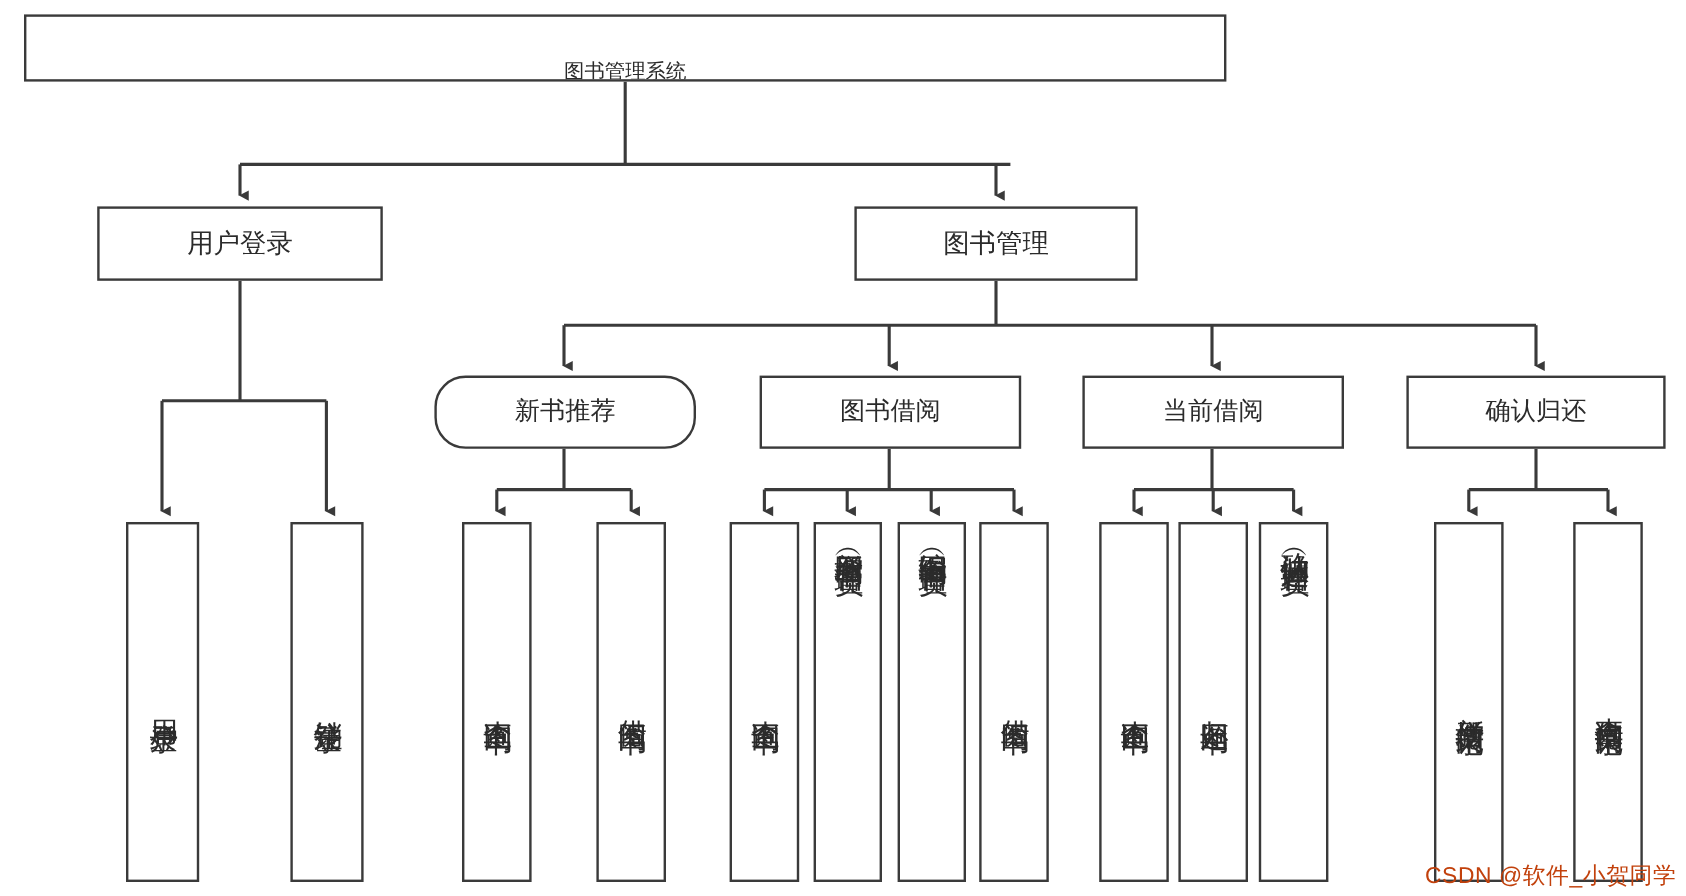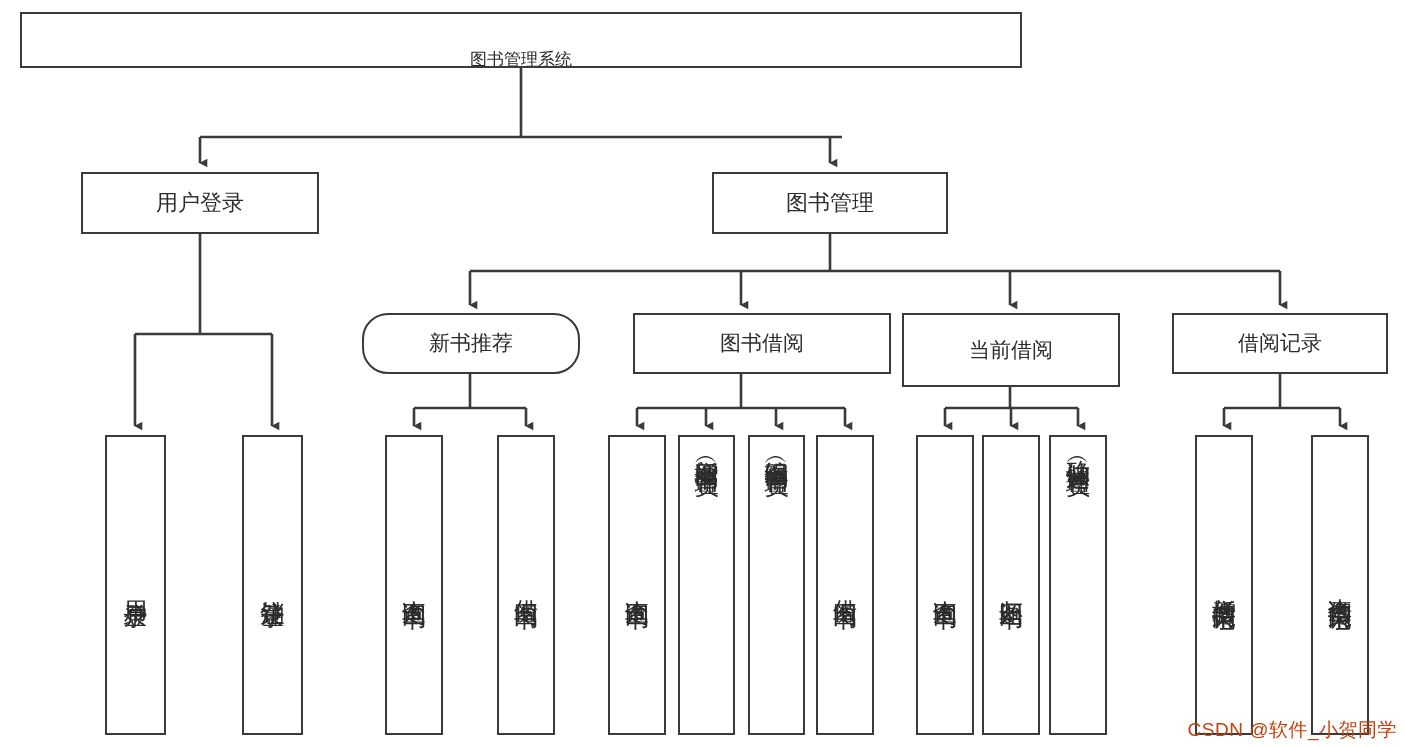--- a/index.html
+++ b/index.html
@@ -134,28 +134,28 @@
   <div class="node-box lv1" style="left:81px; top:172px; width:238px; height:62px;">
     <span class="node-label">用户登录</span>
   </div>
   <div class="node-box lv1" style="left:712px; top:172px; width:236px; height:62px;">
     <span class="node-label">图书管理</span>
   </div>
 
   <div class="node-box lv2" style="left:362px; top:313px; width:218px; height:61px;border-radius:26px;">
     <span class="node-label">新书推荐</span>
   </div>
-  <div class="node-box lv2" style="left:633px; top:313px; width:258px; height:61px;">
+  <div class="node-box lv2" style="left:633px; top:313px; width:218px; height:61px;">
     <span class="node-label">图书借阅</span>
   </div>
-  <div class="node-box lv2" style="left:902px; top:313px; width:218px; height:74px;">
+  <div class="node-box lv2" style="left:902px; top:313px; width:218px; height:61px;">
     <span class="node-label">当前借阅</span>
   </div>
   <div class="node-box lv2" style="left:1172px; top:313px; width:216px; height:61px;">
-    <span class="node-label">借阅记录</span>
+    <span class="node-label">确认归还</span>
   </div>
 
   <div class="node-box leaf mid-aligned" style="left:105px; top:435px; width:61px; height:300px;">
     <span class="node-label">用户登录</span>
   </div>
   <div class="node-box leaf mid-aligned" style="left:242px; top:435px; width:61px; height:300px;">
     <span class="node-label">注销登录</span>
   </div>
 
   <div class="node-box leaf mid-aligned" style="left:385px; top:435px; width:58px; height:300px;">

